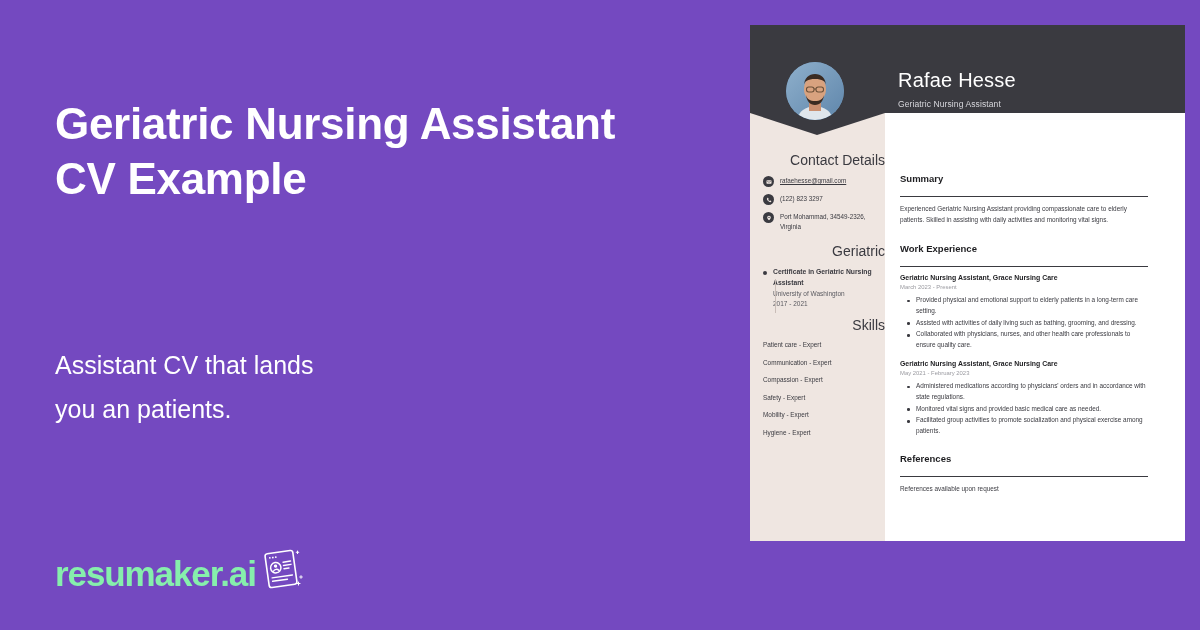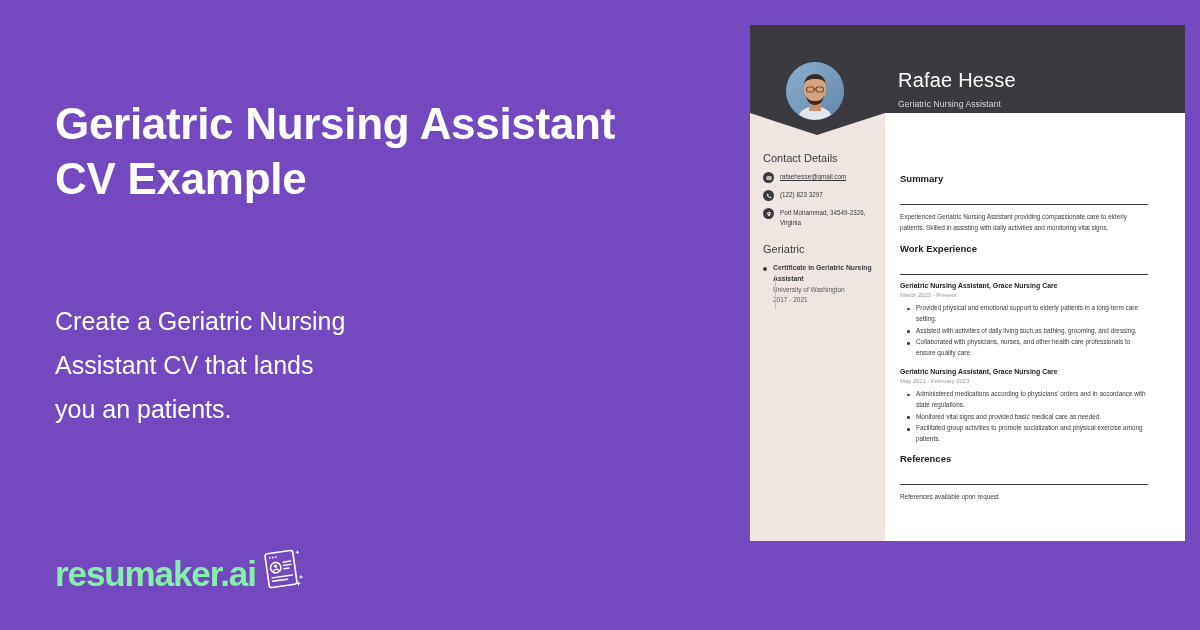--- a/index.html
+++ b/index.html
@@ -82,22 +82,23 @@
     color:#ffffff; font-size:20px; font-weight:normal; letter-spacing:0.2px;
   }
   .cv-role {
     position:absolute; left:148px; top:74px;
     color:#d7d7dc; font-size:8.5px; letter-spacing:0.1px;
   }
 
   
   .sb { position:absolute; left:13px; width:122px; }
   .sb-head {
-    color:#3a3a40; font-size:11px; font-weight:normal;
+    color:#3a3a40; font-size:14px; font-weight:normal;
     margin-bottom:8px;
+    text-align:right;
   }
   .contact-block { top:127px; }
   .edu-block { top:218px; }
   .skills-block { top:292px; }
 
   .c-row { display:flex; align-items:flex-start; margin-bottom:7px; }
   .c-ico {
     width:11px; height:11px; border-radius:50%;
     background:#3a3a40; flex:0 0 11px; margin-right:6px; margin-top:0px;
     display:flex; align-items:center; justify-content:center;
@@ -123,21 +124,21 @@
 
   
   .main { position:absolute; left:150px; top:0; width:272px; }
   .m-sec { position:absolute; width:248px; }
   .sec-summary { top:148px; }
   .sec-work   { top:218px; }
   .sec-ref    { top:428px; }
 
   .m-head {
     font-size:9.5px; font-weight:bold; color:#1d1d20;
-    padding-bottom:20px; border-bottom:1.3px solid #3a3a40;
+    padding-bottom:12px; border-bottom:1.3px solid #3a3a40;
     margin-bottom:6px;
   }
   .m-para { font-size:6.4px; color:#3a3a40; line-height:1.72; }
 
   .job { margin-bottom:8px; }
   .job-title { font-size:6.9px; font-weight:bold; color:#1d1d20; line-height:1.5; }
   .job-date { font-size:5.9px; color:#9a9aa0; margin-bottom:3px; line-height:1.5; }
   .job-ul { list-style:none; margin:0; padding:0; }
   .job-li { position:relative; padding-left:16px; font-size:6.4px; color:#3a3a40; line-height:1.68; margin-bottom:1px; }
   .job-li::before {
@@ -149,21 +150,21 @@
 <body>
 
 <div class="promo">
 
   <div class="promo-title">
     <span>Geriatric Nursing Assistant</span><br>
     <span>CV Example</span>
   </div>
 
   <div class="promo-sub">
-    <span>Create a Geriatric Nursing</span><br>
+    <br>
     <span>Assistant CV that lands</span><br>
     <span>you an patients.</span>
   </div>
 
   <div class="logo">
     <span class="logo-word">resumaker.ai</span>
     <span class="logo-mark">
       <svg width="46" height="46" viewBox="0 0 46 46" fill="none">
         <g transform="rotate(-8 23 23)">
           <rect x="9" y="6" width="28" height="34" rx="2.5" stroke="#ffffff" stroke-width="1.6" fill="none"></rect>
@@ -264,20 +265,29 @@
       <span class="edu-bullet"></span>
       <div class="edu-body">
         <div class="edu-rule"></div>
         <div class="edu-deg">Certificate in Geriatric Nursing Assistant</div>
         <div class="edu-school">University of Washington</div>
         <div class="edu-year">2017 - 2021</div>
       </div>
     </div>
   </div>
 
+  <div class="sb skills-block" style="position:absolute;">
+    <div class="sb-head">Skills</div>
+    <div class="skill">Patient care - Expert</div>
+    <div class="skill">Communication - Expert</div>
+    <div class="skill">Compassion - Expert</div>
+    <div class="skill">Safety - Expert</div>
+    <div class="skill">Mobility - Expert</div>
+    <div class="skill">Hygiene - Expert</div>
+  </div>
 
   <div class="main">
 
     <div class="m-sec sec-summary">
       <div class="m-head">Summary</div>
       <div class="m-para">Experienced Geriatric Nursing Assistant providing compassionate care to elderly patients. Skilled in assisting with daily activities and monitoring vital signs.</div>
     </div>
 
     <div class="m-sec sec-work">
       <div class="m-head">Work Experience</div>

